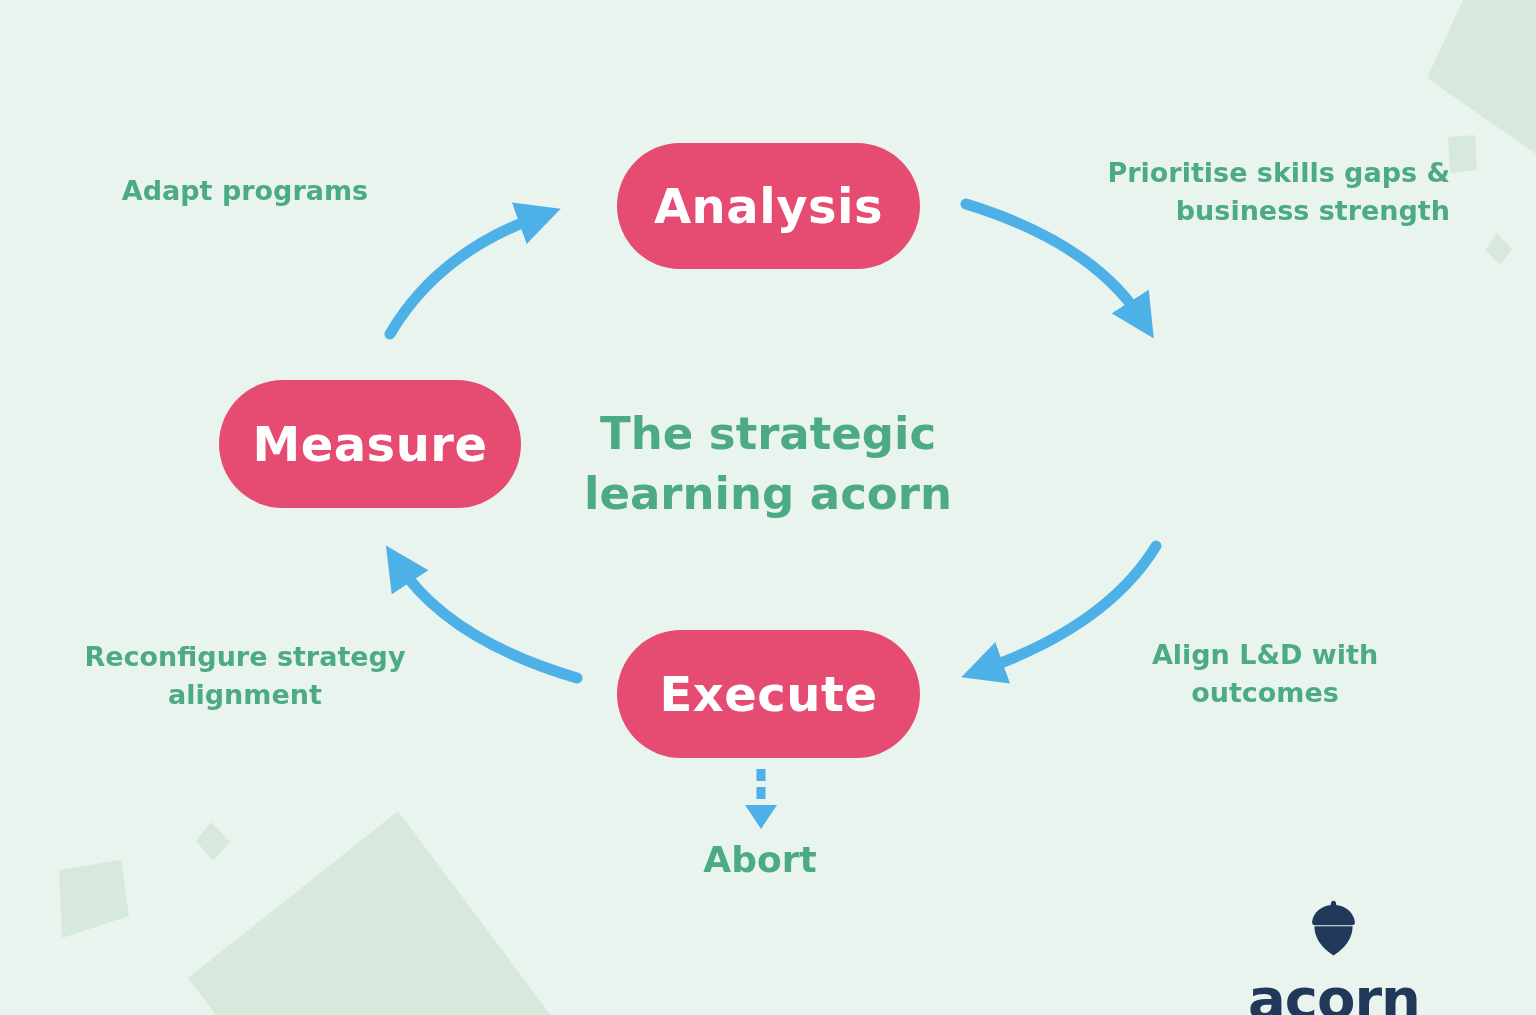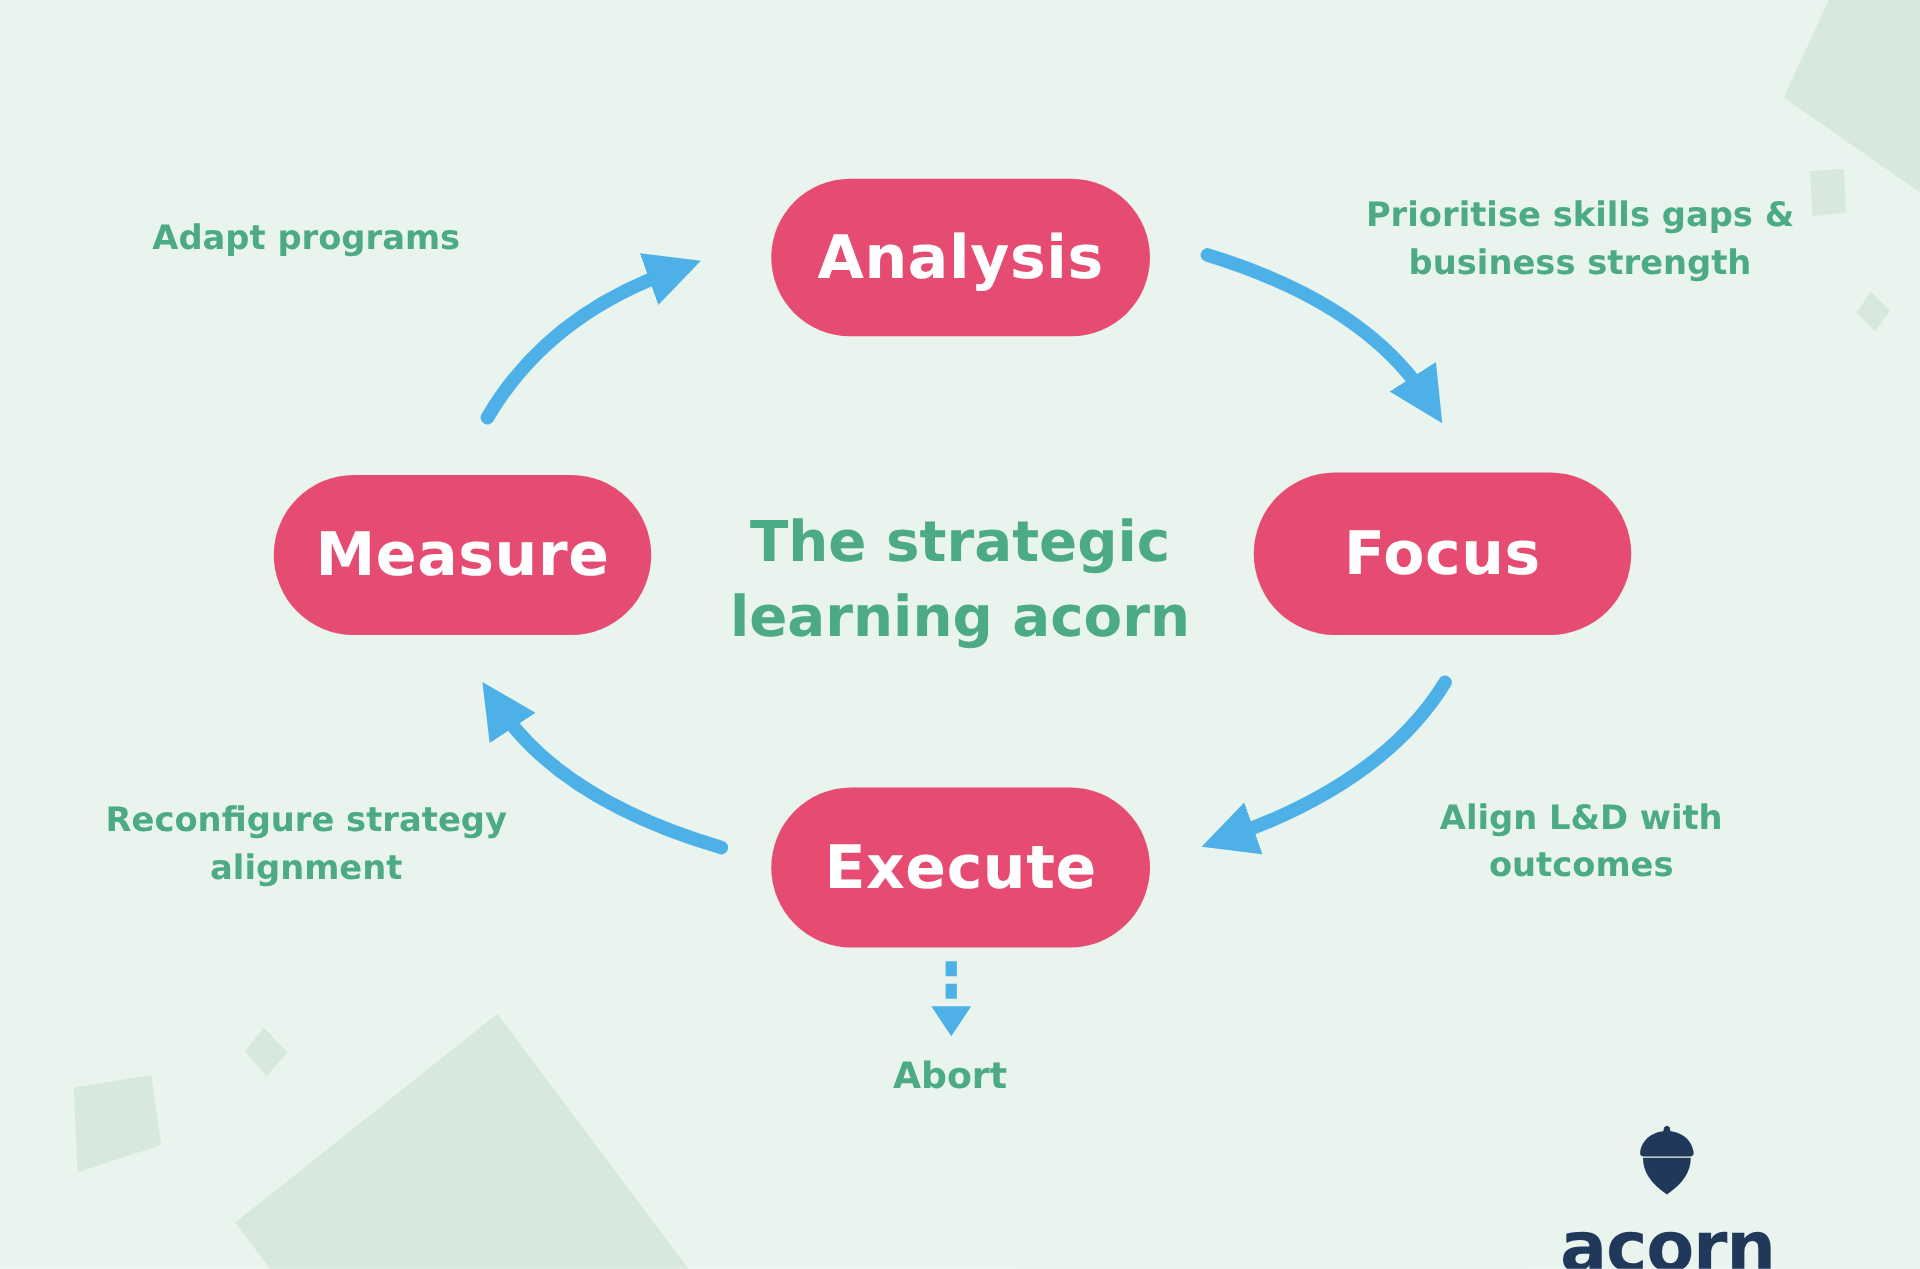--- a/index.html
+++ b/index.html
@@ -48,24 +48,24 @@
   }
   .annotation {
     position: absolute;
     text-align: center;
     color: var(--green-text, #4cab84);
     font-size: 27px;
     font-weight: bold;
     line-height: 38px;
   }
   .ann-adapt       { left: 60px;   top: 172px; width: 370px; }
-  .ann-prioritise  { left: 1078px; top: 154px; width: 372px; }
+  .ann-prioritise  { left: 1078px; top: 154px; width: 372px; text-align: right; }
   .ann-reconfigure { left: 58px;   top: 638px; width: 374px; }
   .ann-align       { left: 1090px; top: 636px; width: 350px; }
-  .ann-abort       { left: 660px;  top: 841px; width: 200px; font-size: 29px; }
+  .ann-abort       { left: 660px;  top: 841px; width: 200px; font-size: 36px; }
 
   .arrow-stroke {
     fill: none;
     stroke: var(--arrow-blue, #4db1e8);
     stroke-width: 11;
     stroke-linecap: round;
   }
   .arrow-fill { fill: var(--arrow-blue, #4db1e8); }
   .abort-dash {
     stroke: var(--arrow-blue, #4db1e8);
@@ -117,23 +117,20 @@
     <path class="arrow-stroke" d="M 577 678 Q 448 640 398 564" marker-end="url(#arrowhead)"></path>
     <g>
       <line class="abort-dash" x1="761" y1="769" x2="761" y2="799"></line>
       <polygon class="arrow-fill" points="745,805 777,805 761,829"></polygon>
     </g>
   </svg>
 
   <div class="pill pill-analysis">
     <span>Analysis</span>
   </div>
-  <div class="pill pill-focus">
-    <span>Focus</span>
-  </div>
   <div class="pill pill-measure">
     <span>Measure</span>
   </div>
   <div class="pill pill-execute">
     <span>Execute</span>
   </div>
 
   <div class="title">
     <div>The strategic</div>
     <div>learning acorn</div>

